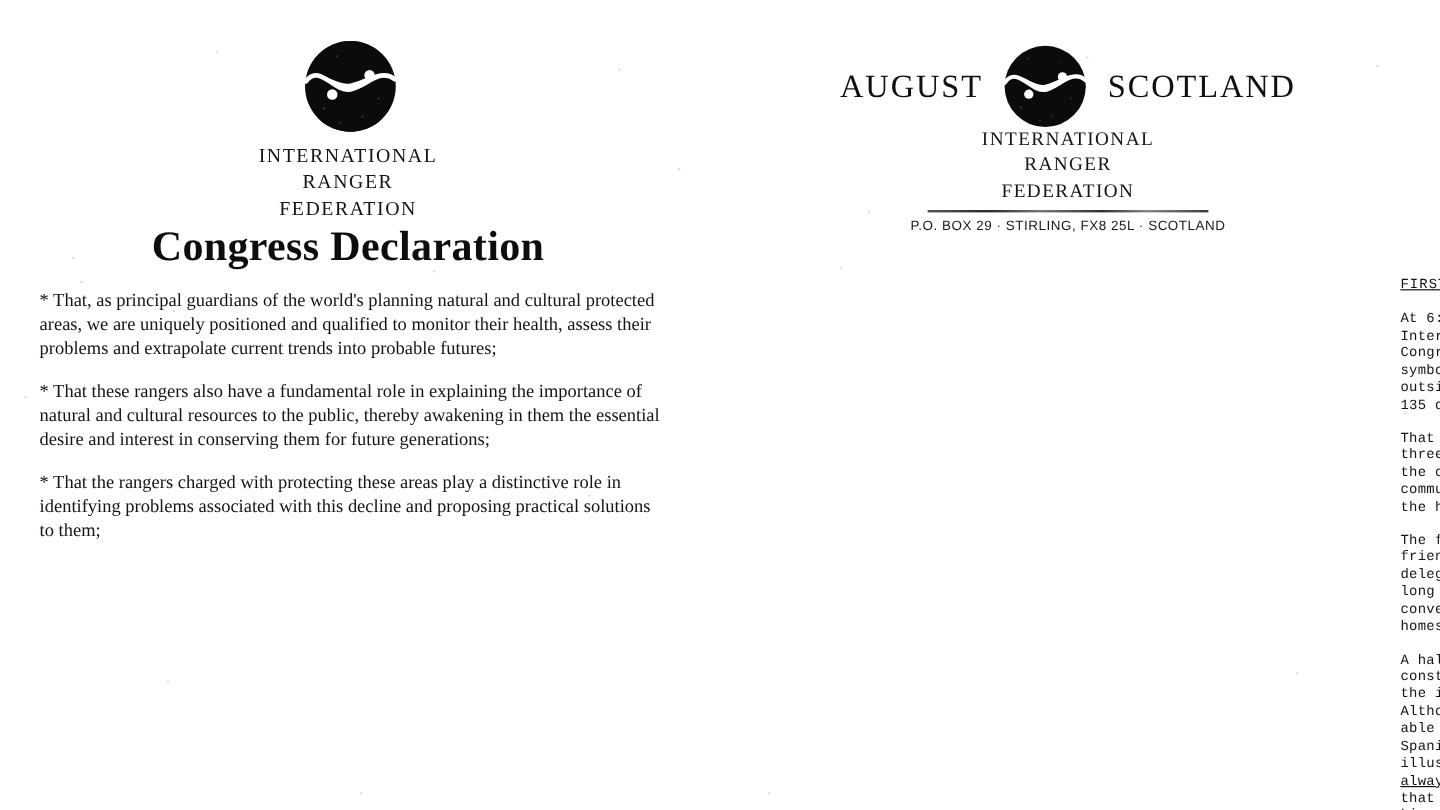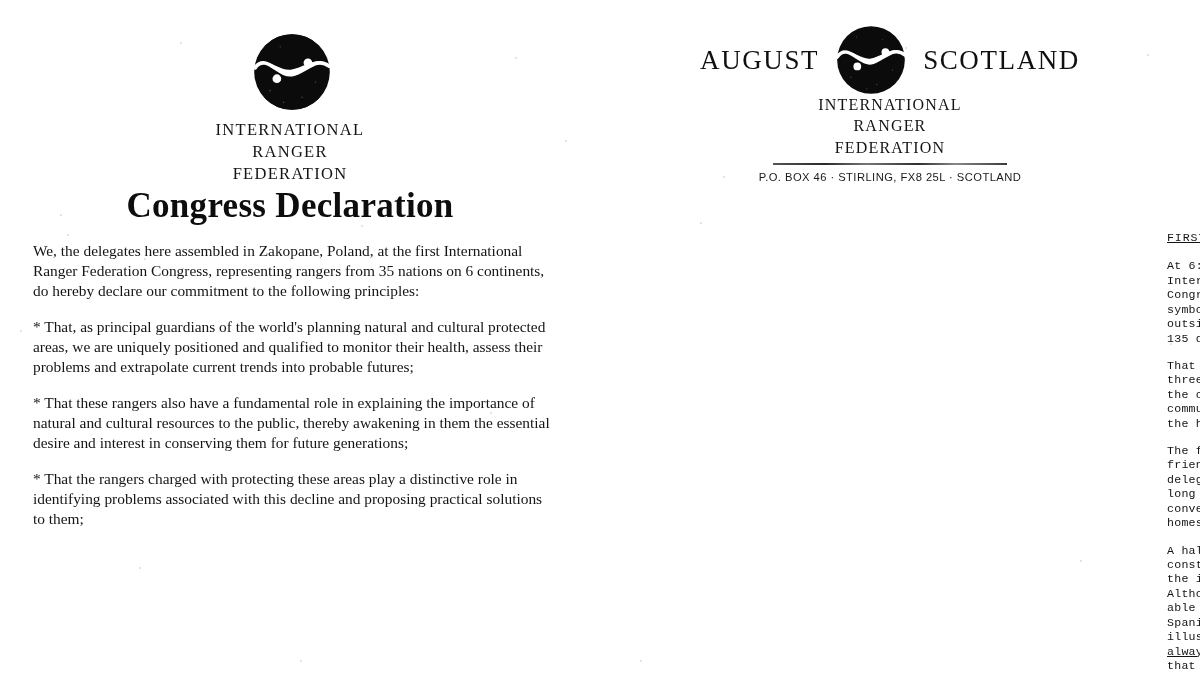--- a/index.html
+++ b/index.html
@@ -82,21 +82,21 @@
   }
   .bulletin-masthead {
     position: relative;
     height: 215px;
   }
   .masthead-row {
     display: flex;
     align-items: center;
     justify-content: center;
     gap: 16px;
-    padding-top: 24px;
+    padding-top: 36px;
   }
   .masthead-word {
     font-family: "Liberation Serif", serif;
     font-size: 27px;
     letter-spacing: 1.6px;
     color: #101010;
     white-space: nowrap;
   }
   .logo-right {
     width: 72px;
@@ -206,21 +206,20 @@
       <div class="irf-name">
         <div>INTERNATIONAL</div>
         <div>RANGER</div>
         <div>FEDERATION</div>
       </div>
 
       <div class="decl-title">Congress Declaration</div>
     </div>
 
     <div class="left-body">
-      <p>We, the delegates here assembled in Zakopane, Poland, at the first International Ranger Federation Congress, representing rangers from 35 nations on 6 continents, do hereby declare our commitment to the following principles:</p>
       <p>* That, as principal guardians of the world's planning natural and cultural protected areas, we are uniquely positioned and qualified to monitor their health, assess their problems and extrapolate current trends into probable futures;</p>
       <p>* That these rangers also have a fundamental role in explaining the importance of natural and cultural resources to the public, thereby awakening in them the essential desire and interest in conserving them for future generations;</p>
       <p>* That the rangers charged with protecting these areas play a distinctive role in identifying problems associated with this decline and proposing practical solutions to them;</p>
     </div>
   </div>
 
   <div class="col-right">
 
     <div class="bulletin-masthead">
       <div class="masthead-row">
@@ -247,21 +246,21 @@
       <div class="bulletin-irf">
         <div>INTERNATIONAL</div>
         <div>RANGER</div>
         <div>FEDERATION</div>
       </div>
 
       <div class="rule-wrap">
         <div class="masthead-rule"></div>
       </div>
 
-      <div class="bulletin-address">P.O. BOX 46 · STIRLING, FX8 25L · SCOTLAND</div>
+      <div class="bulletin-address">P.O. BOX 29 · STIRLING, FX8 25L · SCOTLAND</div>
     </div>
 
     <div class="right-body">
       <p class="story-head">FIRST WORLD RANGER CONGRESS</p>
       <p class="para">At 6:30 on the evening of Sunday, May 21, 1995, Gordon Miller, chairman of the
 International Ranger Federation, officially opened the First World Ranger
 Congress with the raising of IRF's flag - the green, blue and white ying-yang
 symbol, representing the balance of the world's waters, lands and mountains -
 outside the Kasprowy Hotel in Zakopane, Poland, to the thunderous applause of
 135 delegates from ranger organizations from 35 nations around the world.</p>

